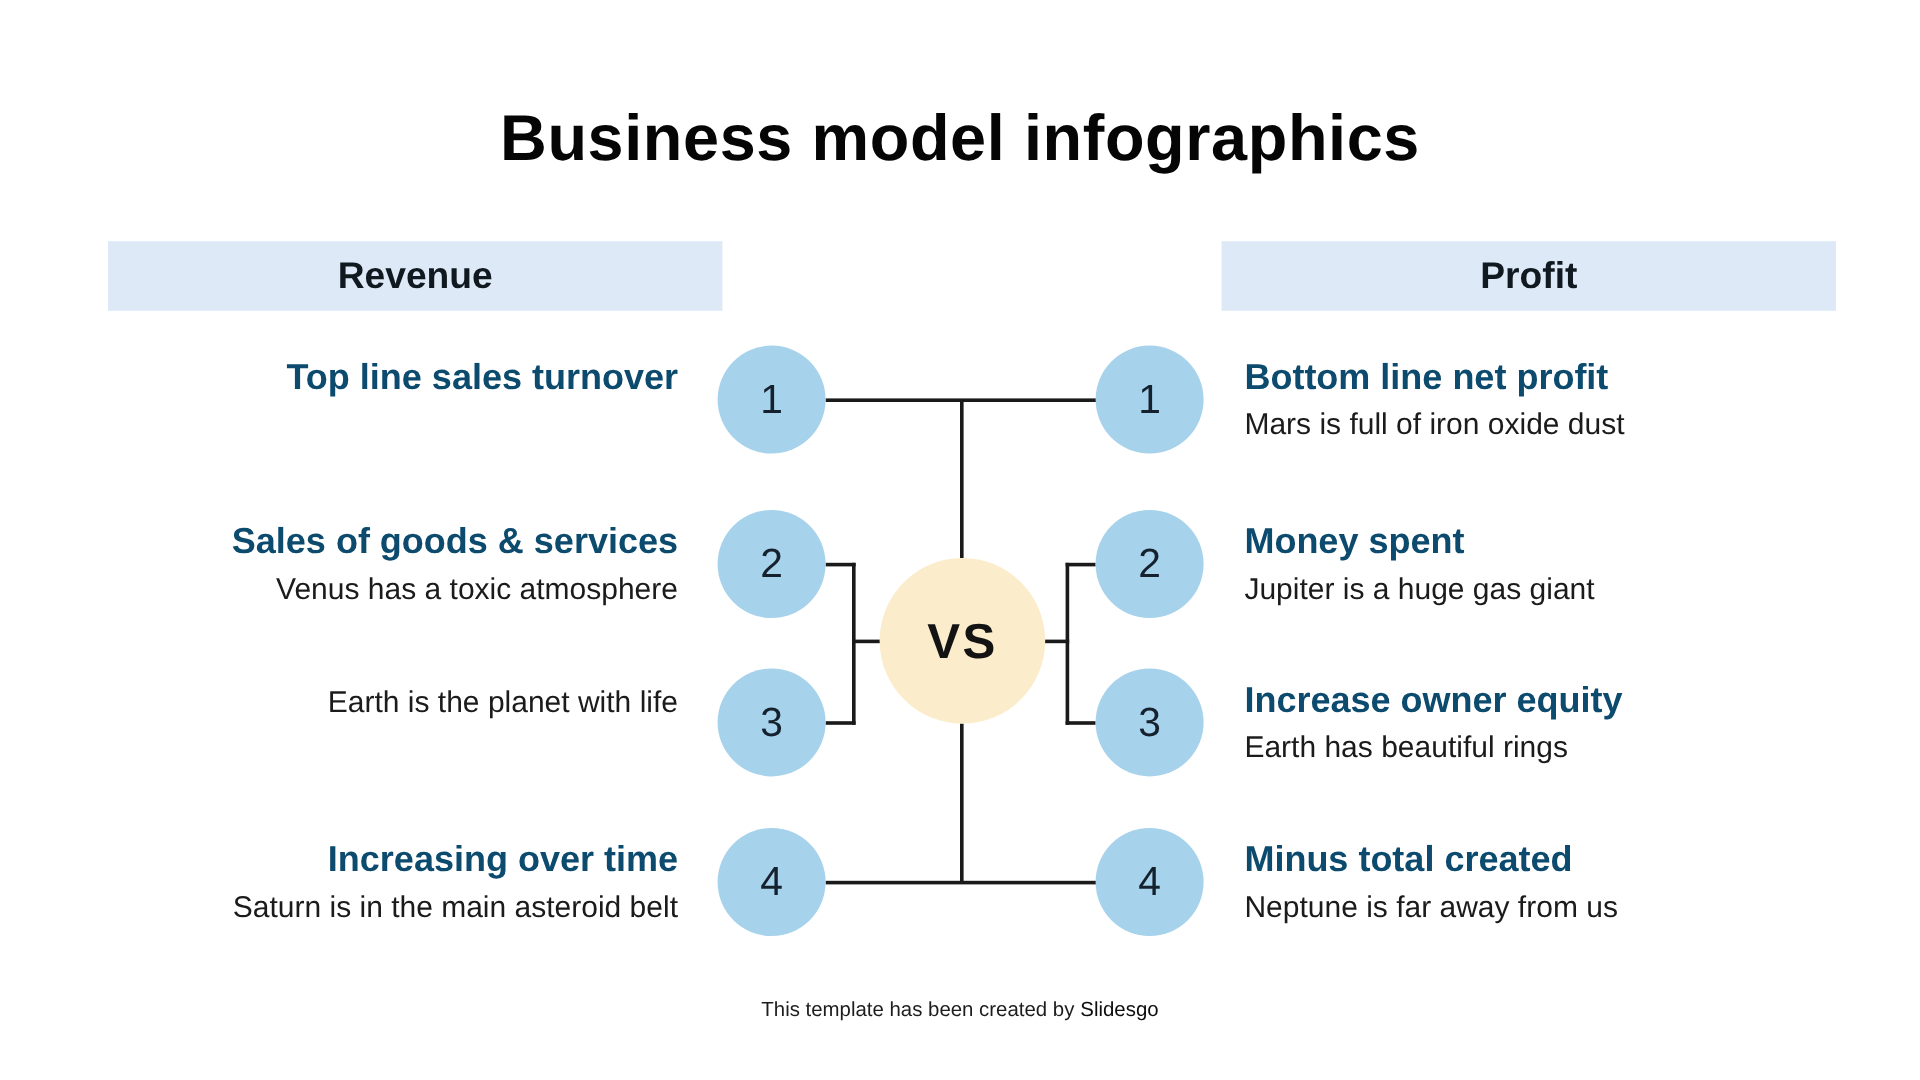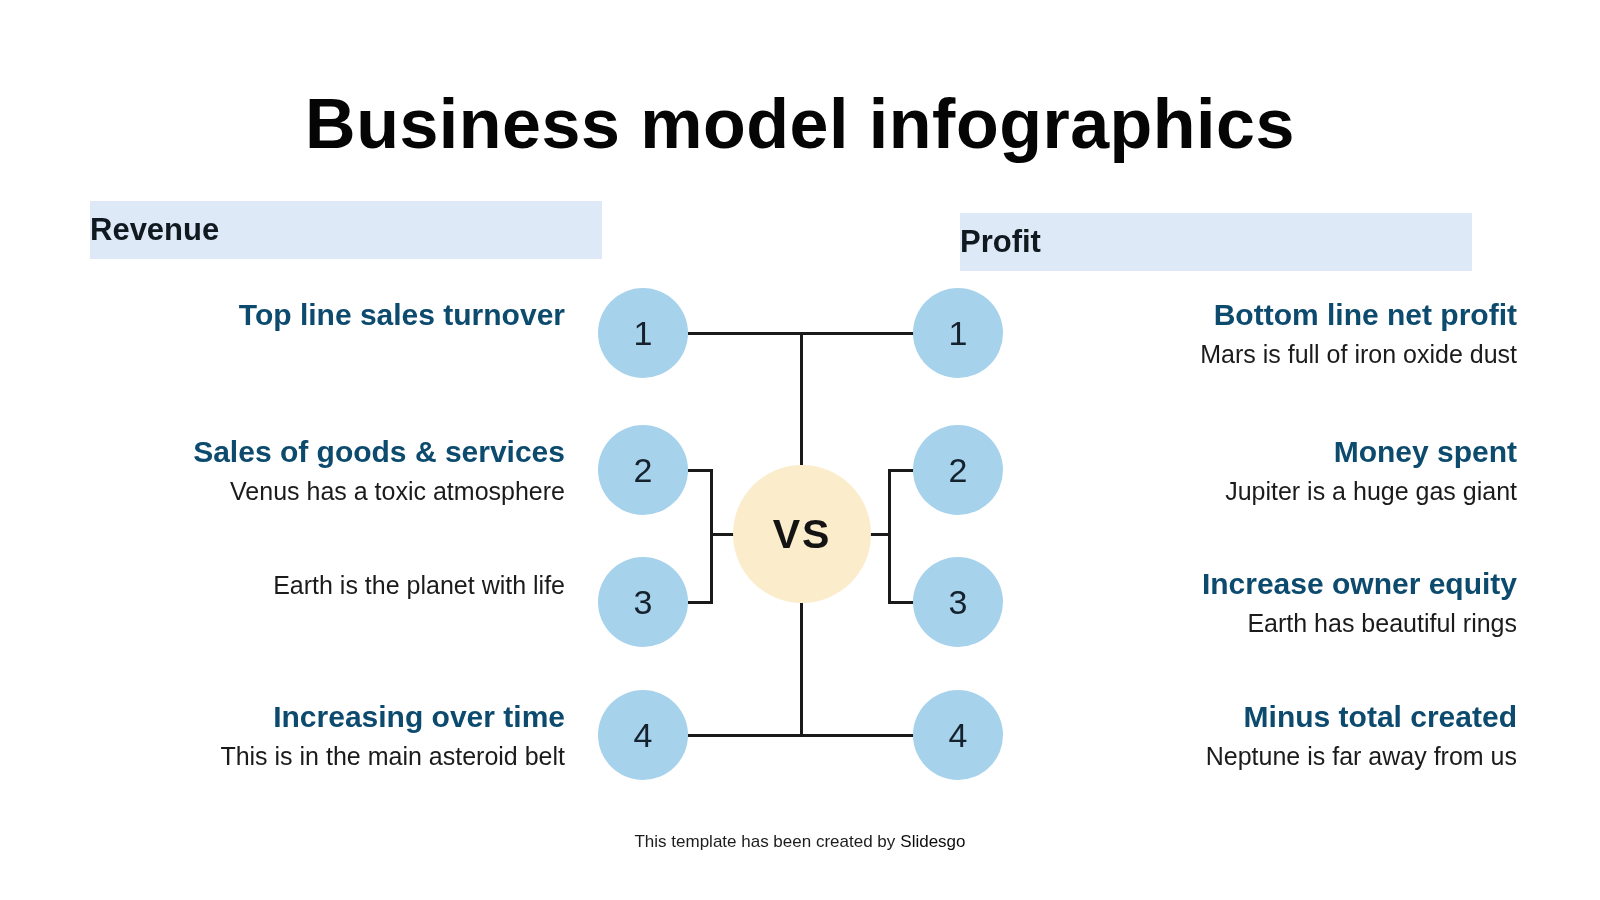--- a/index.html
+++ b/index.html
@@ -2,33 +2,33 @@
 <html style="--band: #dde9f7; --circle: #a6d2ec; --vs: #fbeccb; --line: #1a1a1a;"><head>
 <meta charset="utf-8">
 <style>
   html,body{margin:0;padding:0;background:#fff;}
   .slide{
     position:relative;width:1600px;height:900px;background:#ffffff;overflow:hidden;
     font-family:"Liberation Sans","DejaVu Sans",sans-serif;color:#0f0f0f;
   }
   .title{
     position:absolute;left:0;top:84px;width:1600px;margin:0;
-    text-align:center;font-size:70px;font-weight:800;letter-spacing:.5px;color:#050505;
+    text-align:center;font-size:54px;font-weight:800;letter-spacing:.5px;color:#050505;
   }
   .band{
     position:absolute;top:201px;width:512px;height:58px;
     background:var(--band,#dde9f7);
-    display:flex;align-items:center;
+    display:flex;align-items:center;justify-content:center;
     font-size:31px;font-weight:700;color:#101820;
   }
   .band-left{left:90px;}
-  .band-right{left:960px;margin-top:12px;}
+  .band-right{left:1018px;}
   .row-text{position:absolute;width:480px;}
   .row-text.left{left:85px;text-align:right;}
-  .row-text.right{left:1037px;text-align:right;}
+  .row-text.right{left:1037px;text-align:left;}
   .item-title{font-size:30px;font-weight:700;line-height:38px;color:#0c4a6e;}
   .item-desc{font-size:25px;font-weight:400;line-height:32px;margin-top:4px;color:#1b1b1b;}
   .num-circle{
     position:absolute;width:90px;height:90px;border-radius:50%;
     background:var(--circle,#a6d2ec);
     display:flex;align-items:center;justify-content:center;
     font-size:34px;font-weight:500;color:#16212e;
   }
   .vs-circle{
     position:absolute;left:733px;top:465px;width:138px;height:138px;border-radius:50%;
@@ -64,21 +64,21 @@
   </div>
   <div class="row-text left" style="top:433px">
     <div class="item-title">Sales of goods &amp; services</div>
     <div class="item-desc">Venus has a toxic atmosphere</div>
   </div>
   <div class="row-text left" style="top:565px">
     <div class="item-desc">Earth is the planet with life</div>
   </div>
   <div class="row-text left" style="top:698px">
     <div class="item-title">Increasing over time</div>
-    <div class="item-desc">This is in the main asteroid belt</div>
+    <div class="item-desc">Saturn is in the main asteroid belt</div>
   </div>
 
   <div class="row-text right" style="top:296px">
     <div class="item-title">Bottom line net profit</div>
     <div class="item-desc">Mars is full of iron oxide dust</div>
   </div>
   <div class="row-text right" style="top:433px">
     <div class="item-title">Money spent</div>
     <div class="item-desc">Jupiter is a huge gas giant</div>
   </div>

